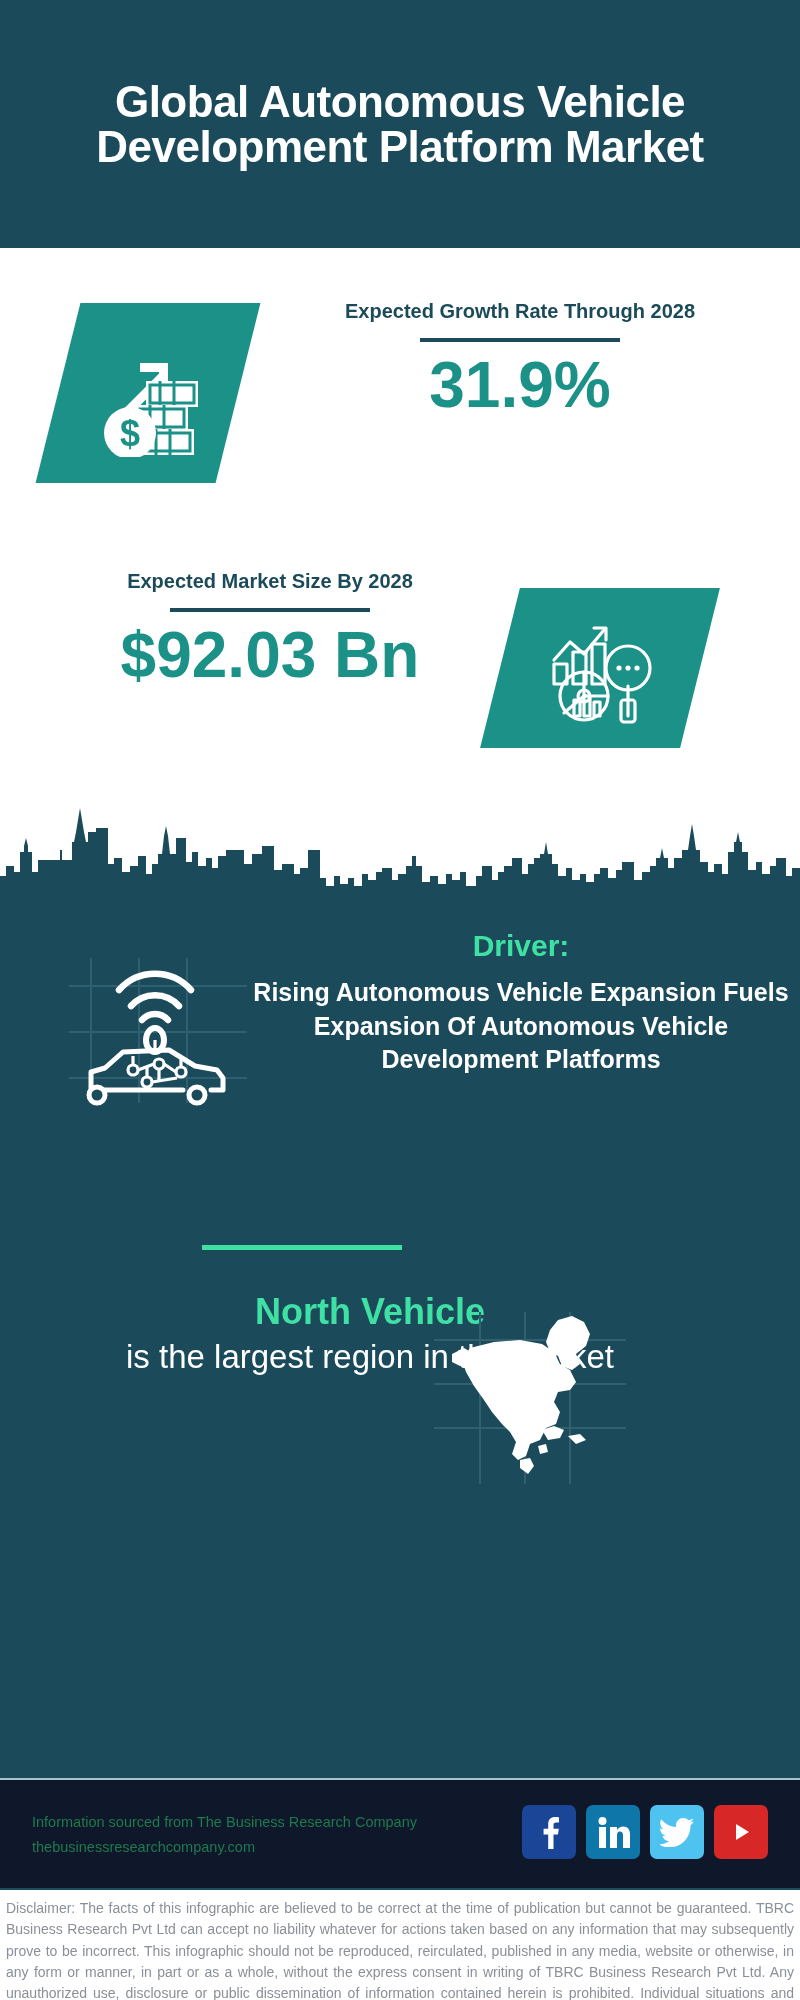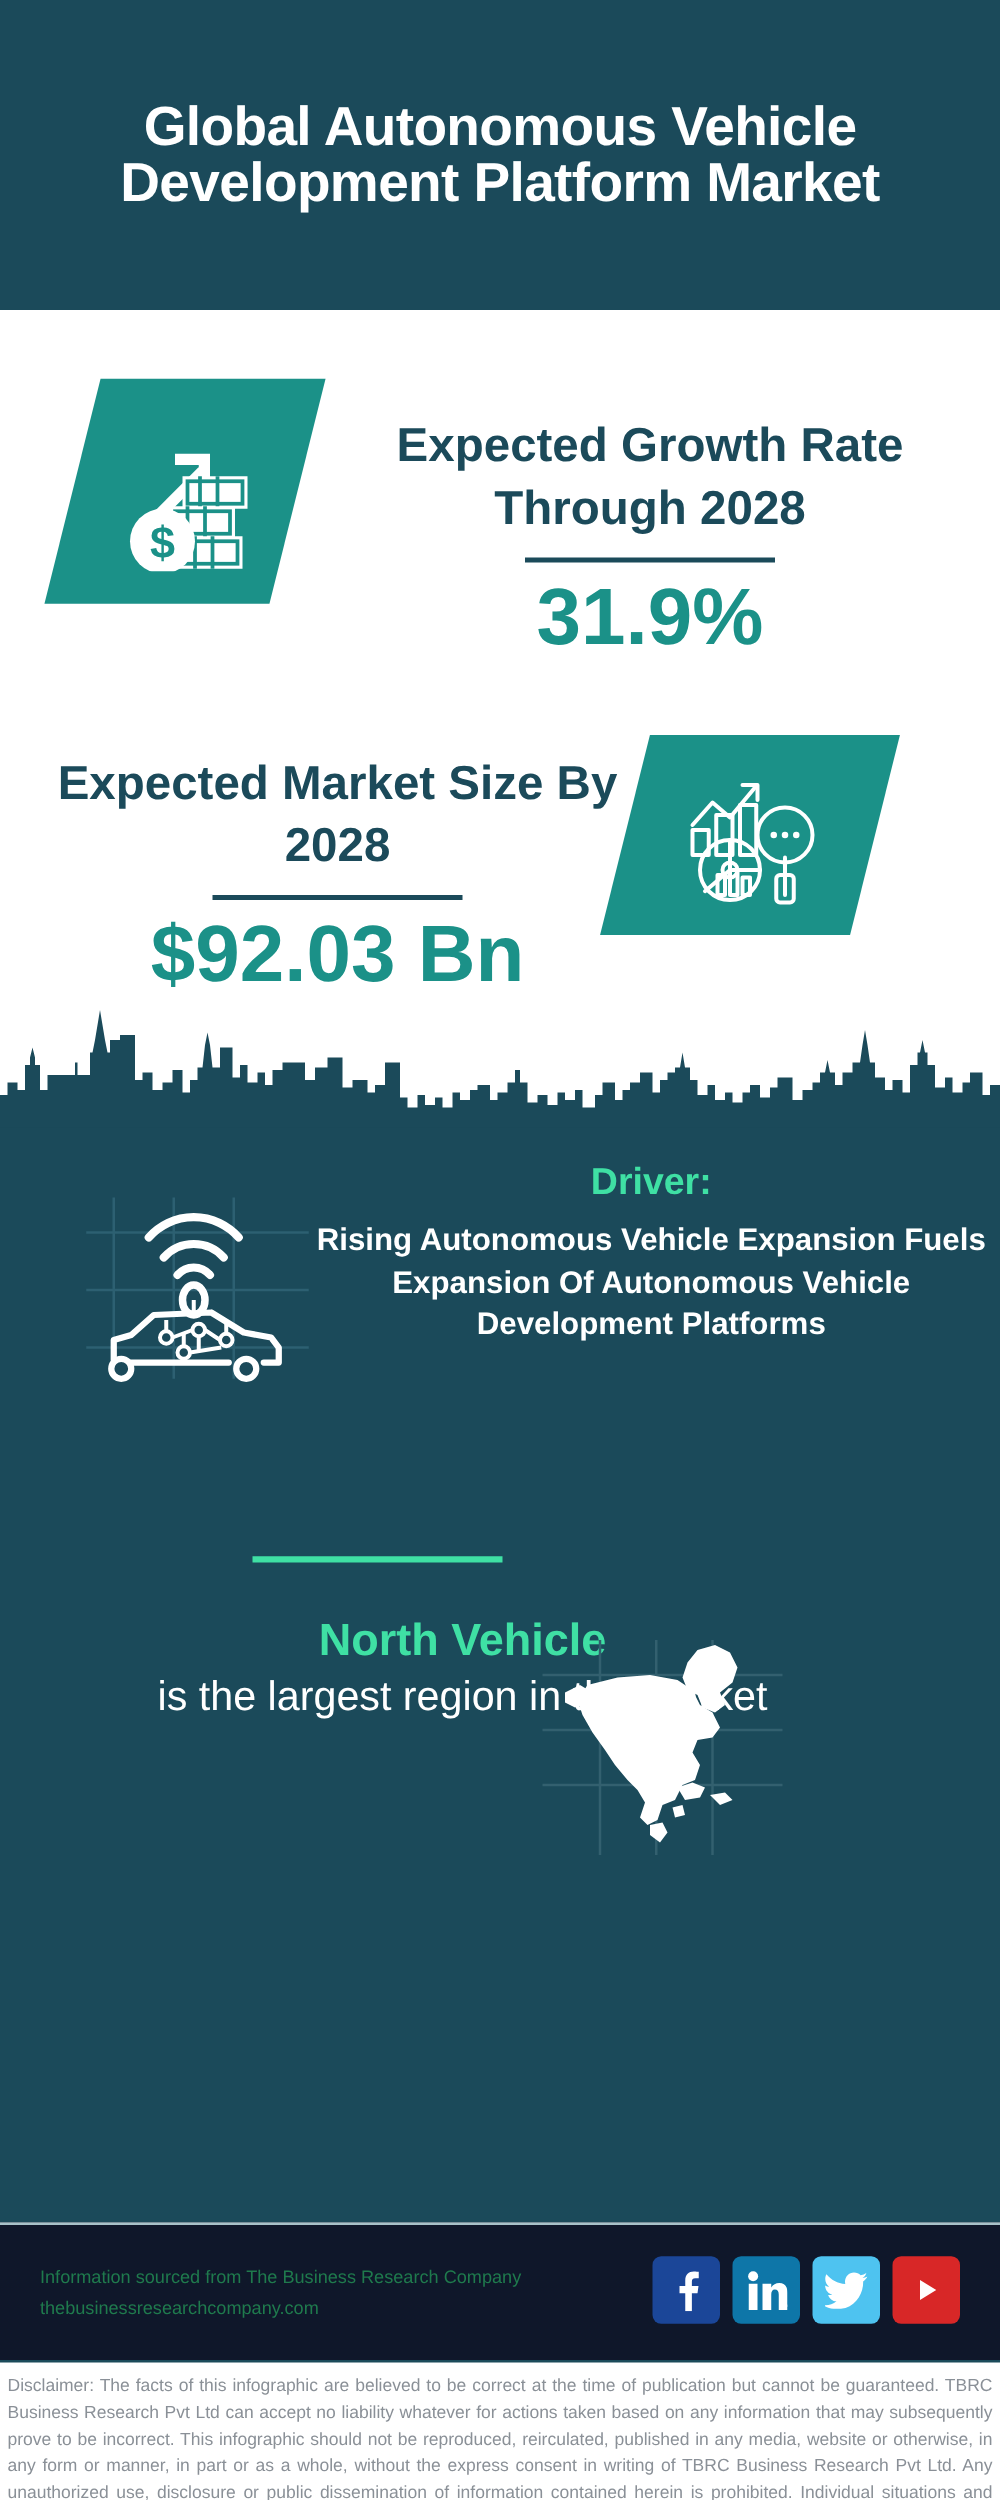--- a/index.html
+++ b/index.html
@@ -25,23 +25,22 @@
   .stat1{position:absolute;left:0;top:248px;width:800px;height:300px;}
   .para-icon{
     position:absolute;background:#1b9188;
     transform:skewX(-14deg);
   }
   .icon1-box{left:58px;top:55px;width:180px;height:180px;}
   .icon1-inner{position:absolute;left:58px;top:55px;width:180px;height:180px;
      display:flex;align-items:center;justify-content:center;}
   .stat1-text{position:absolute;left:270px;top:50px;width:500px;text-align:center;}
   .stat-label{
-    color:#1b4a5a;font-weight:bold;font-size:38px;line-height:1.32;
+    color:#1b4a5a;font-weight:bold;font-size:20px;line-height:1.32;
     text-align:center;
-    margin-top:34px;
   }
   .divider-dark{
     width:200px;height:4px;background:#1b4a5a;margin:14px auto 10px auto;
   }
   .stat-value{
     color:#1b9188;font-weight:bold;font-size:64px;line-height:1.05;text-align:center;
   }
 
   
   .stat2{position:absolute;left:0;top:548px;width:644px;height:330px;}

